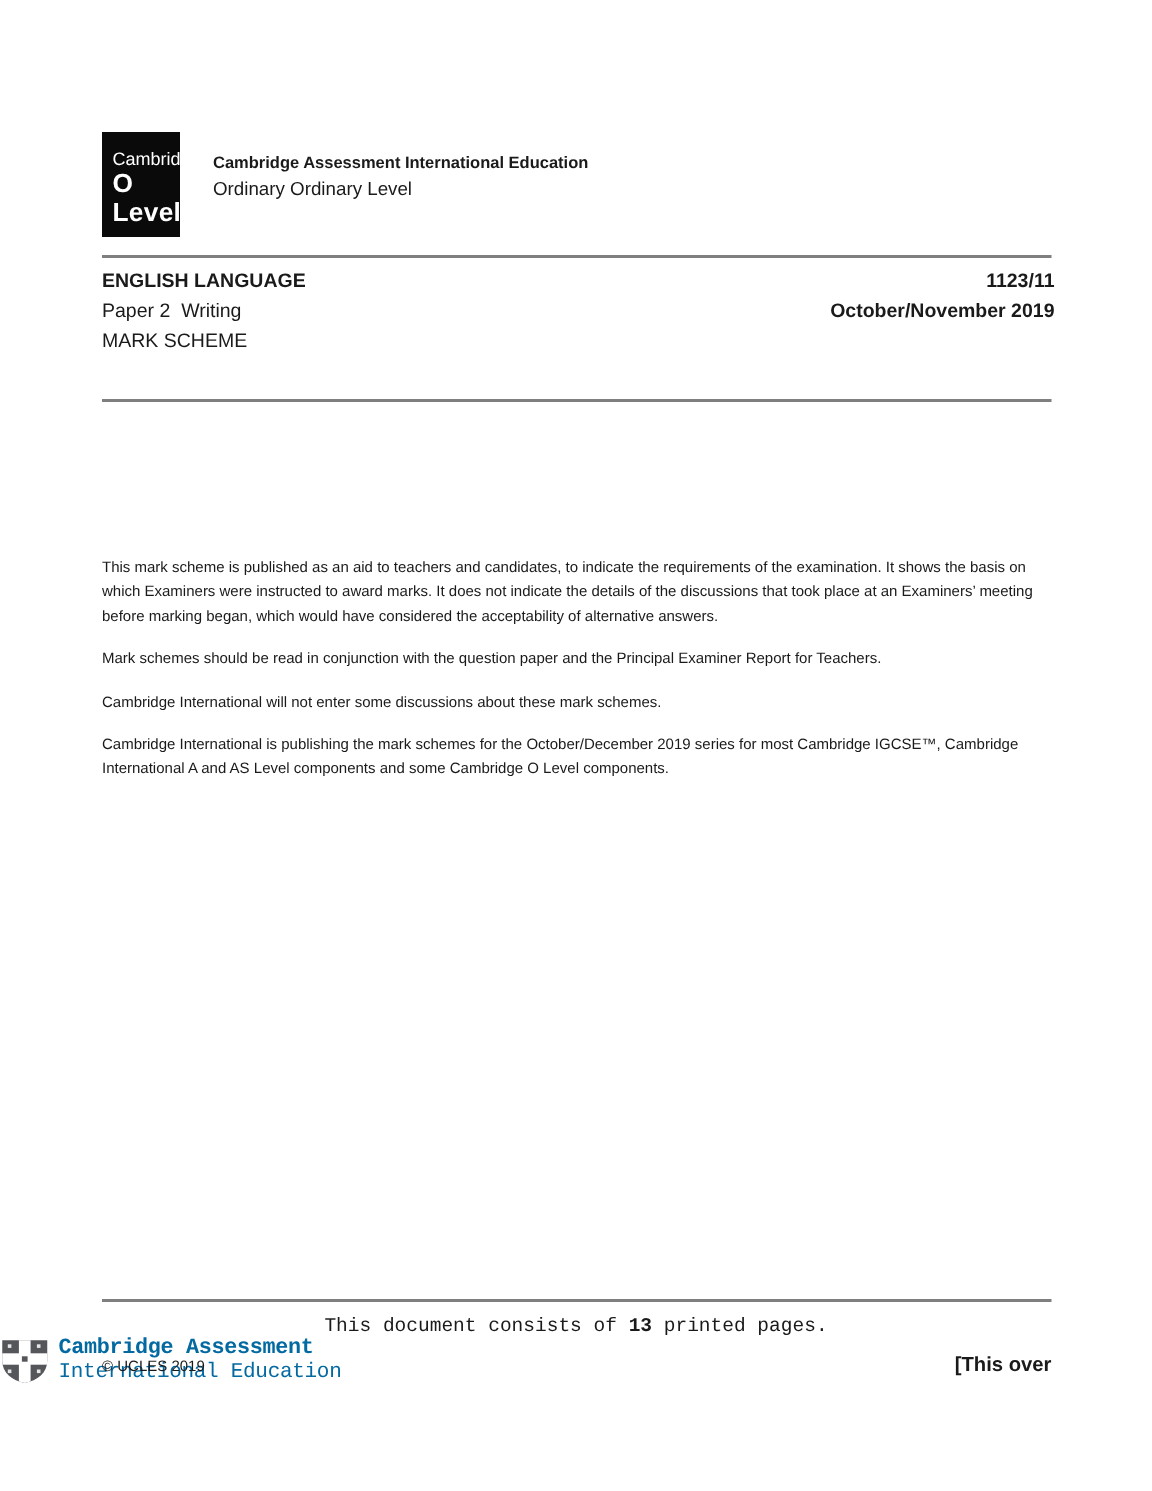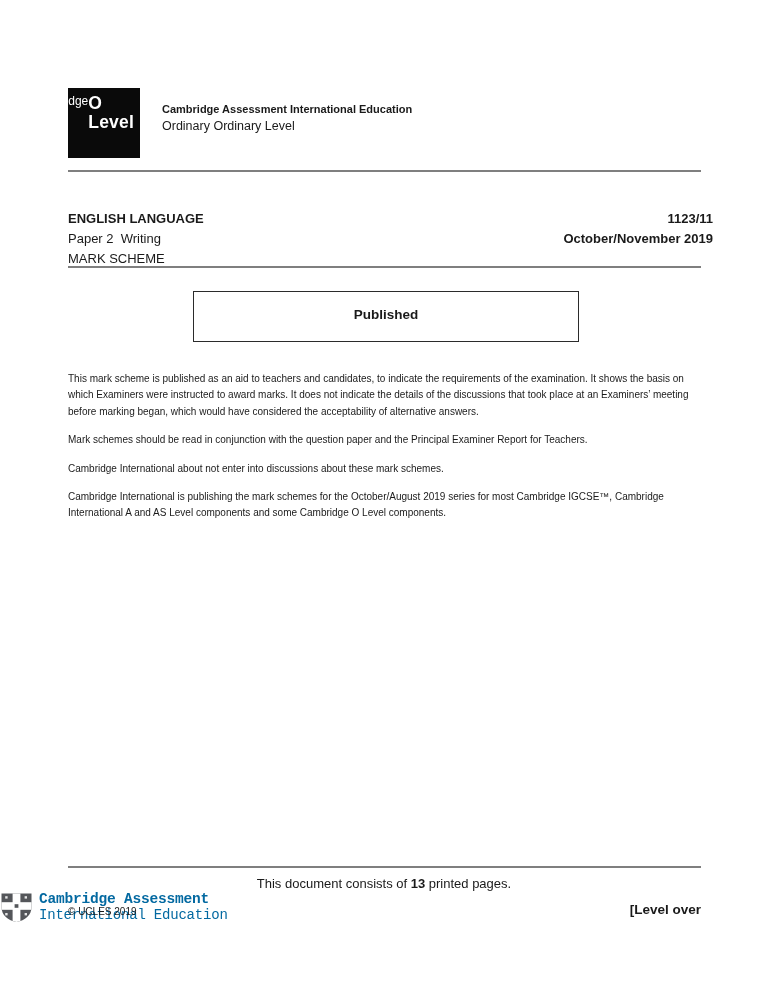--- a/index.html
+++ b/index.html
@@ -16,25 +16,25 @@
   }
 
   
   .header {
     position: absolute;
     top: 88px; left: 68px; right: 68px;
     display: flex;
     align-items: flex-start;
   }
   .olevel-logo {
-    width: 72px; height: 70px;
+    width: 52px; height: 70px;
     background: #0a0a0a;
     color: #ffffff;
     display: flex;
-    flex-direction: row;
+    flex-direction: column;
     justify-content: flex-end;
     padding: 6px 6px 7px 7px;
     flex: 0 0 auto;
   }
   .olevel-logo .l1 { font-size: 12px; line-height: 14px; font-weight: 400; }
   .olevel-logo .l2 { font-size: 17.5px; line-height: 19px; font-weight: 700; letter-spacing: 0.2px; }
   .brand {
     padding-top: 13px;
     margin-left: 22px;
   }
@@ -43,21 +43,21 @@
 
   
   .rule { position: absolute; left: 68px; right: 67px; height: 2px; background: #7f7f7f; }
   .rule-1 { top: 170px; }
   .rule-2 { top: 266px; }
   .rule-footer { top: 866px; }
 
   
   .exam-info {
     position: absolute;
-    top: 179px; left: 68px; right: 55px; margin-top: 32px;
+    top: 179px; left: 68px; right: 65px;
   }
   .exam-row {
     display: flex;
     justify-content: space-between;
     height: 20px;
     font-size: 13px;
     line-height: 16px;
     align-items: flex-start;
   }
   .exam-row .left  { white-space: pre; }
@@ -91,20 +91,21 @@
   }
   .body-text p { margin: 0 0 12px 0; }
 
   
   .page-note {
     position: absolute;
     top: 876px; left: 0; right: 0;
     text-align: center;
     font-size: 13px;
     line-height: 16px;
+    font-family: Liberation Mono, monospace;
   }
   .footer-logo {
     position: absolute;
     top: 891px; left: 0; right: 0;
     display: flex;
     align-items: center;
     gap: 6px;
     color: #0369a1;
     font-family: Liberation Mono, monospace;
   }
@@ -151,29 +152,26 @@
     </div>
     <div class="exam-row">
       <span class="left">Paper 2  Writing</span>
       <span class="right b">October/November 2019</span>
     </div>
     <div class="exam-row">
       <span class="left">MARK SCHEME</span>
     </div>
   </div>
 
-  <div class="published-box">
-    <span class="label">Published</span>
-  </div>
 
   <div class="body-text">
     <p>This mark scheme is published as an aid to teachers and candidates, to indicate the requirements of the examination. It shows the basis on which Examiners were instructed to award marks. It does not indicate the details of the discussions that took place at an Examiners’ meeting before marking began, which would have considered the acceptability of alternative answers.</p>
     <p>Mark schemes should be read in conjunction with the question paper and the Principal Examiner Report for Teachers.</p>
-    <p>Cambridge International about not enter into discussions about these mark schemes.</p>
-    <p>Cambridge International is publishing the mark schemes for the October/August 2019 series for most Cambridge IGCSE™, Cambridge International A and AS Level components and some Cambridge O Level components.</p>
+    <p>Cambridge International will not enter some discussions about these mark schemes.</p>
+    <p>Cambridge International is publishing the mark schemes for the October/December 2019 series for most Cambridge IGCSE™, Cambridge International A and AS Level components and some Cambridge O Level components.</p>
   </div>
 
   <div class="rule rule-footer"></div>
 
   <div class="page-note">
     <span>This document consists of </span><span class="b">13</span><span> printed pages.</span>
   </div>
 
   <div class="footer-logo">
     <svg class="shield" width="33" height="31" viewBox="0 0 33 31" aria-hidden="true">
@@ -193,15 +191,15 @@
         <rect x="24.6" y="21" width="2.4" height="2.4" fill="#ffffff" opacity="0.85"></rect>
       </g>
     </svg>
     <div class="lines">
       <div class="fl1">Cambridge Assessment</div>
       <div class="fl2">International Education</div>
     </div>
   </div>
 
   <div class="copyright">© UCLES 2019</div>
-  <div class="turn-over">[Level over</div>
+  <div class="turn-over">[This over</div>
 
 </div>
 
 </body></html>

